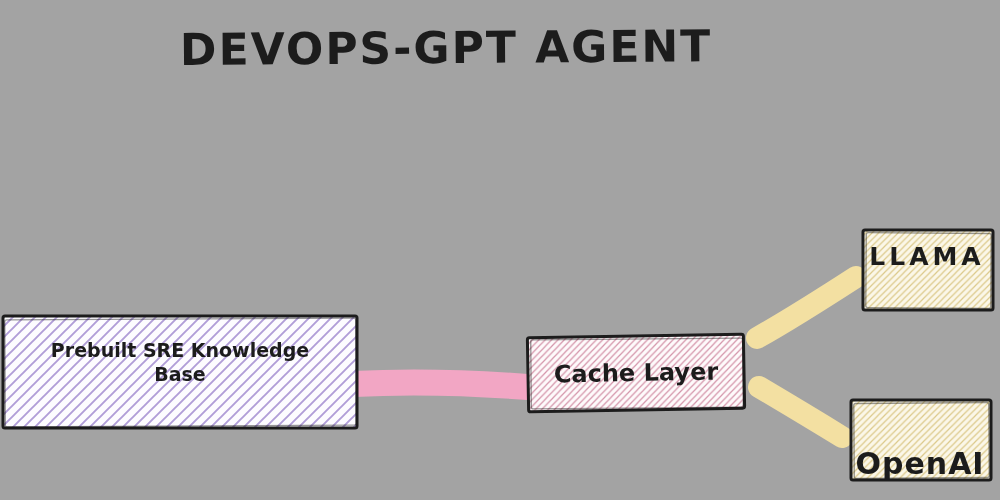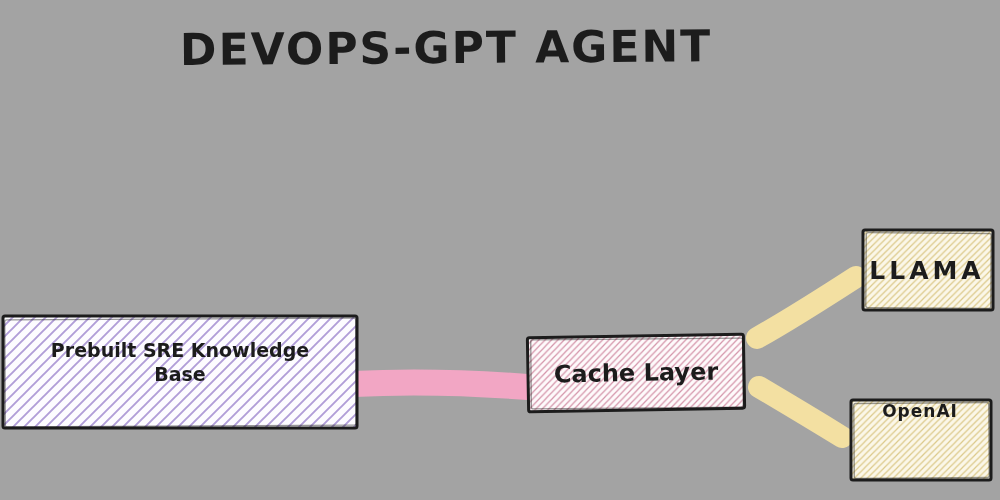--- a/index.html
+++ b/index.html
@@ -47,30 +47,30 @@
   }
   .label-cache {
     left: 528px;
     top: 358px;
     width: 216px;
     font-size: 24px;
     transform: rotate(-1deg);
   }
   .label-llama {
     left: 861px;
-    top: 255px;
+    top: 241px;
     width: 132px;
     font-size: 25px;
     letter-spacing: 4px;
   }
   .label-openai {
     left: 849px;
-    top: 401px;
+    top: 445px;
     width: 142px;
-    font-size: 17px;
+    font-size: 30px;
     letter-spacing: 1px;
   }
 </style>
 </head>
 <body>
 
 <div class="canvas">
 
   <svg width="1000" height="500" viewBox="0 0 1000 500">
     <defs>

